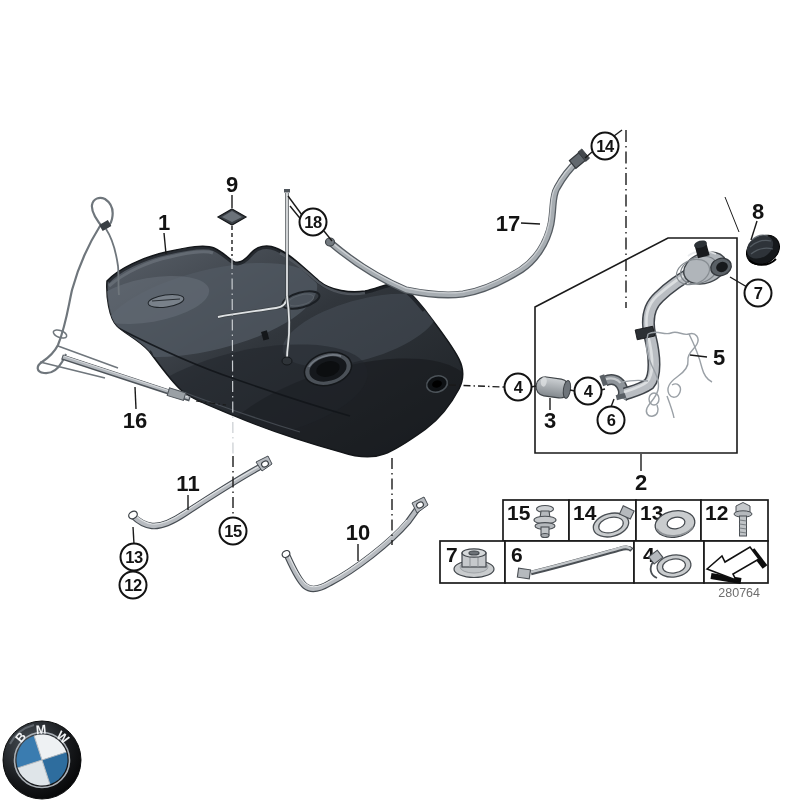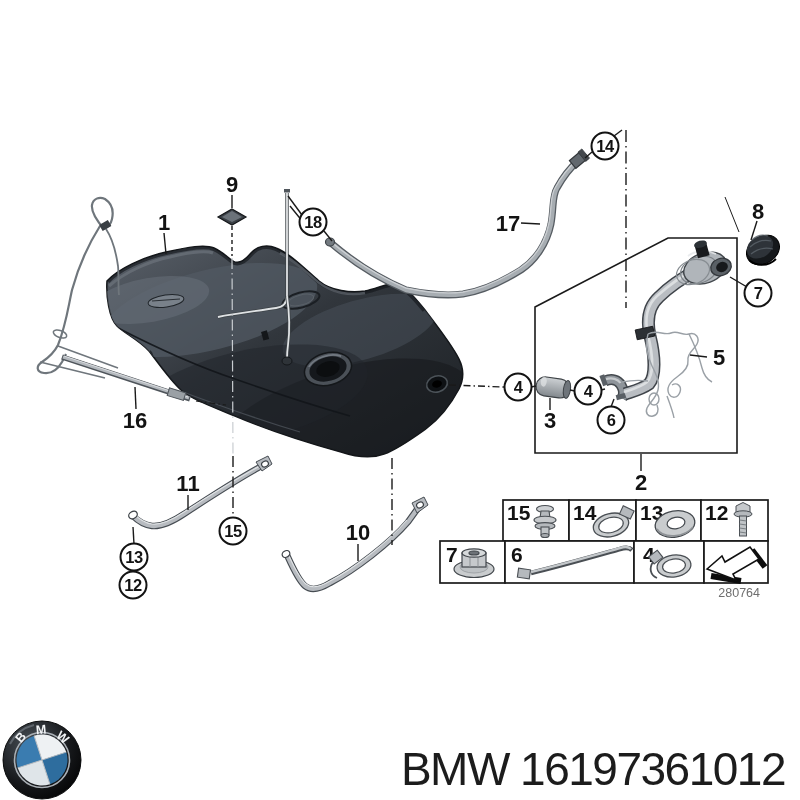--- a/index.html
+++ b/index.html
@@ -370,15 +370,14 @@
     <path d="M42,41 L67.5,41 A 25.5 25.5 0 0 0 42,15.5 Z" fill="#eef1f3"></path>
     <path d="M42,41 L42,66.5 A 25.5 25.5 0 0 0 67.5,41 Z" fill="#2e6d9e"></path>
     <path d="M42,41 L16.5,41 A 25.5 25.5 0 0 0 42,66.5 Z" fill="#dfe5e9"></path>
     <path d="M42,15.5 L42,66.5 M16.5,41 L67.5,41" stroke="#b9bfc5" stroke-width="1" fill="none"></path>
   </g>
   <text class="roundel-letter" x="18" y="26" transform="rotate(-50 18 22)">B</text>
   <text class="roundel-letter" x="36" y="15" transform="rotate(-5 39 11)">M</text>
   <text class="roundel-letter" x="57" y="22" transform="rotate(40 62 18)">W</text>
 </svg>
 
-<div class="partnum">BMW 16197361012</div>
 
 </div>
 
 </body></html>

